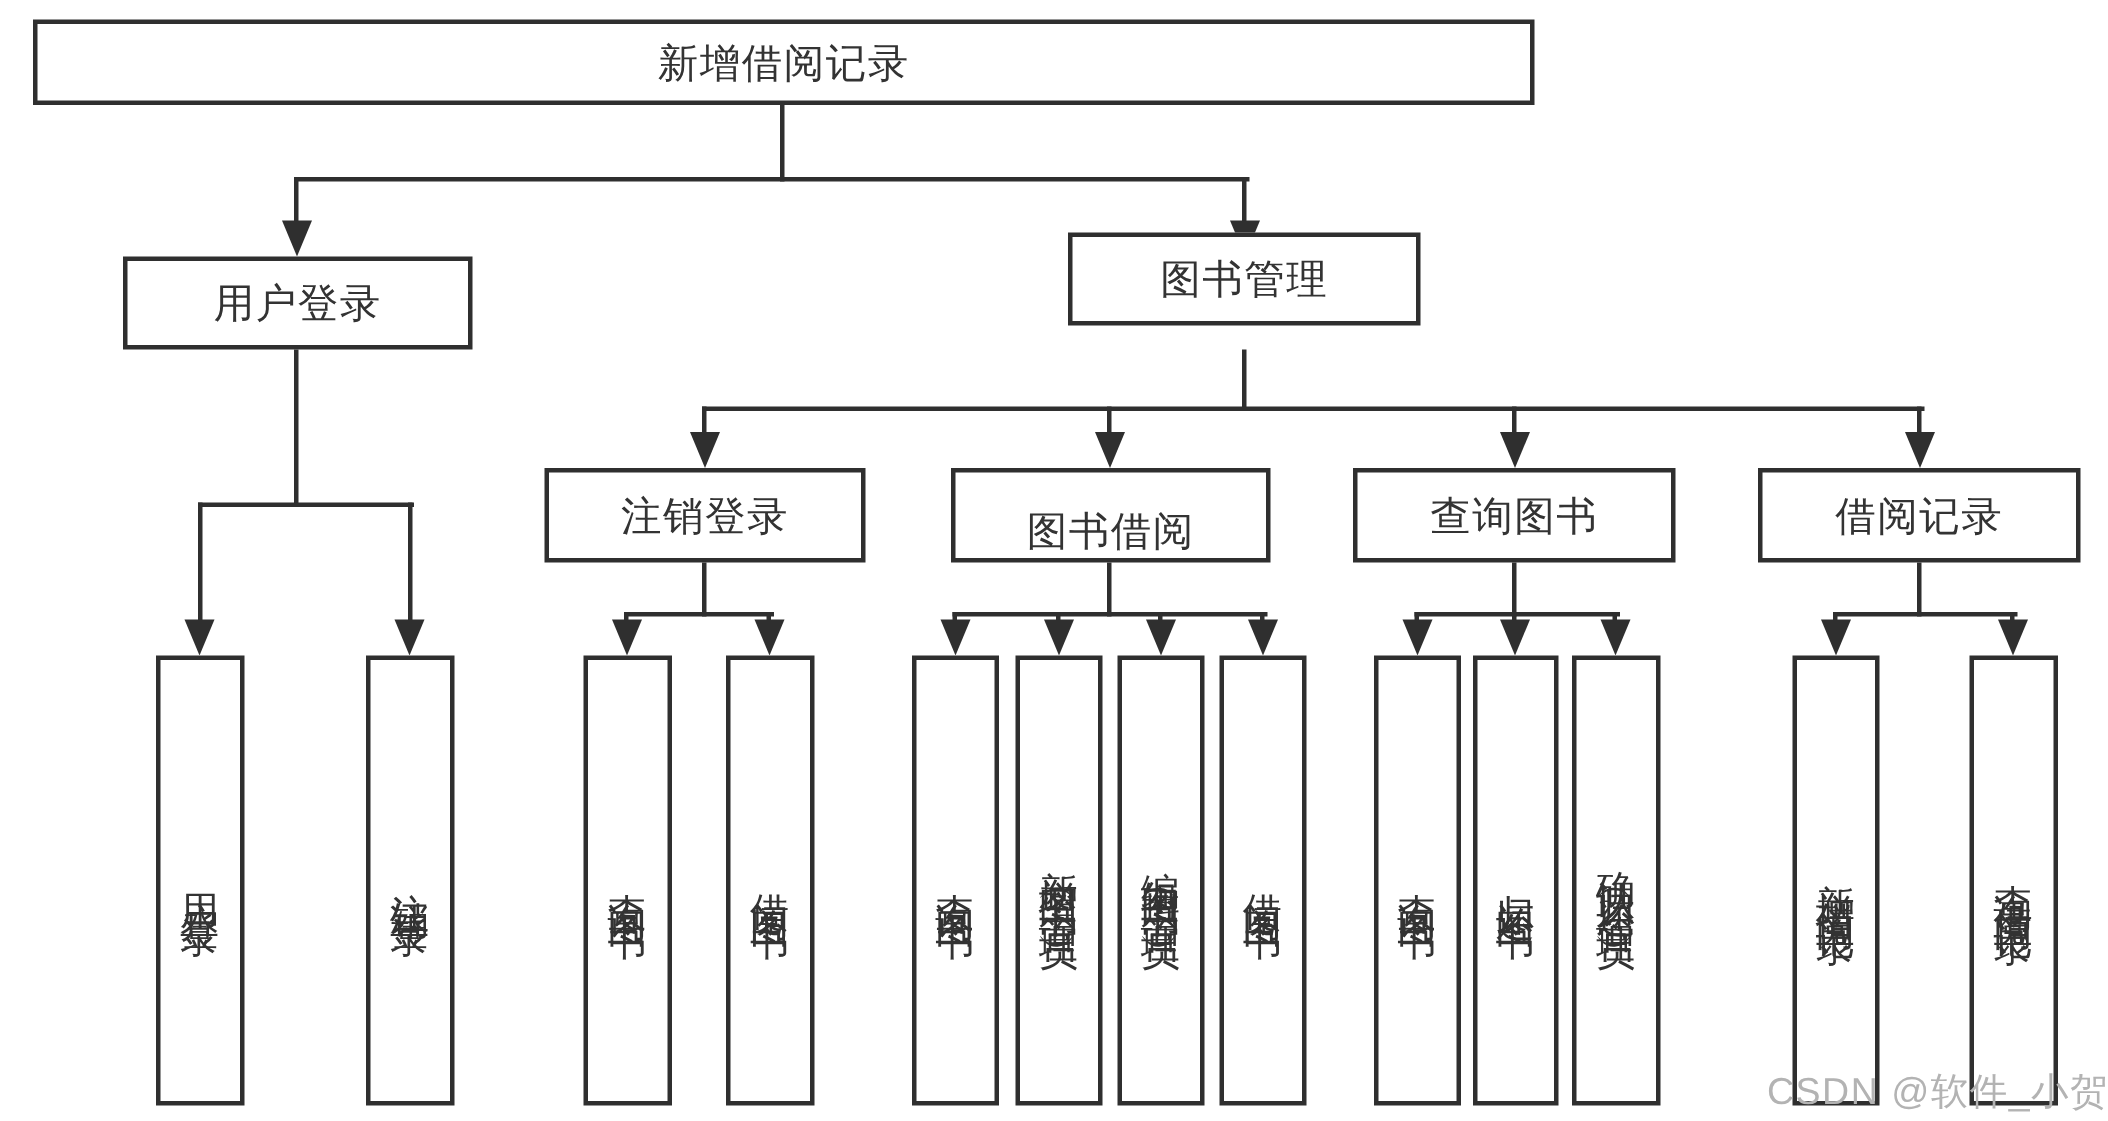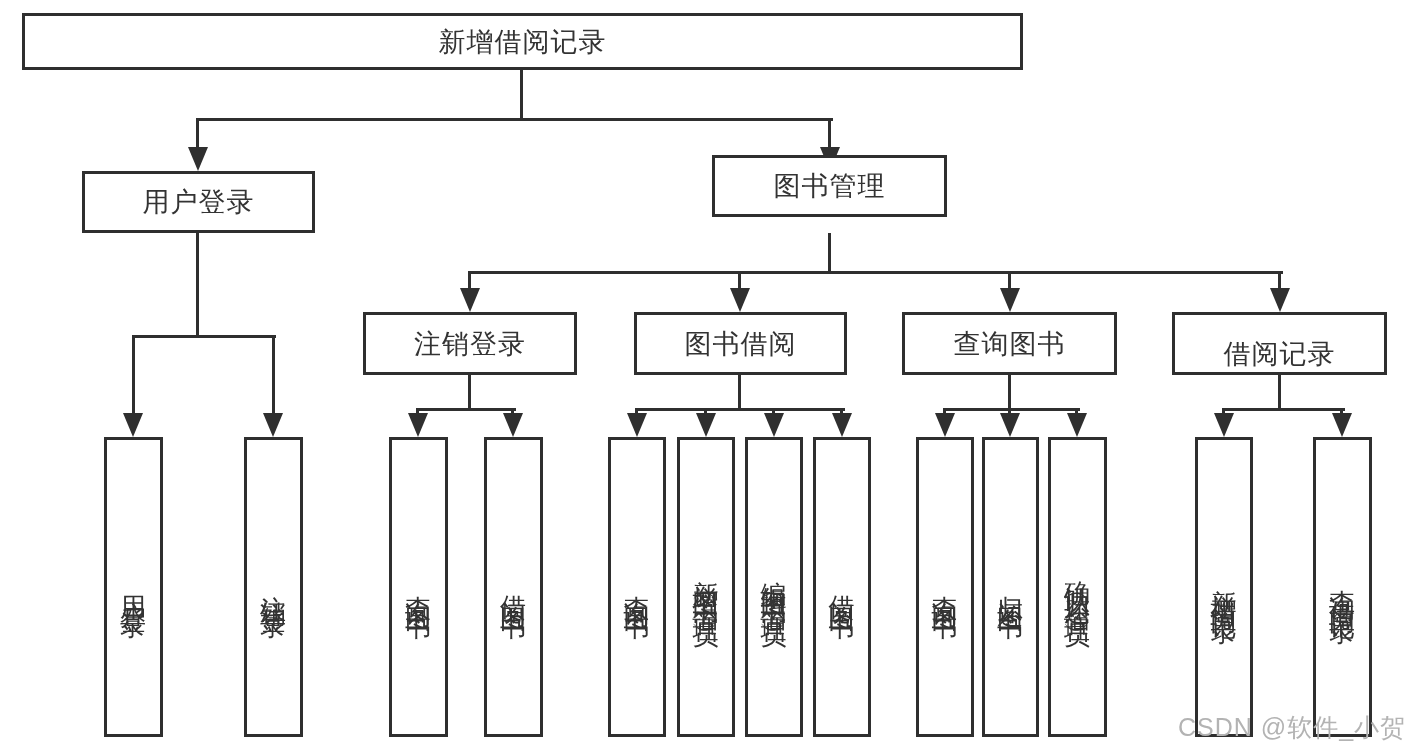--- a/index.html
+++ b/index.html
@@ -74,27 +74,27 @@
   <div class="stem" style="left:738px;top:271px;height:20px;"></div>
   <div class="arrow" style="left:730px;top:288px;"></div>
   <div class="stem" style="left:1008px;top:271px;height:20px;"></div>
   <div class="arrow" style="left:1000px;top:288px;"></div>
   <div class="stem" style="left:1278px;top:271px;height:20px;"></div>
   <div class="arrow" style="left:1270px;top:288px;"></div>
 
   <div class="box" style="left:363px;top:312px;width:208px;height:57px;">
     <span>注销登录</span>
   </div>
-  <div class="box" style="left:634px;top:312px;width:207px;height:57px;">
+  <div class="box" style="left:634px;top:312px;width:207px;height:57px;align-items:flex-end;">
     <span>图书借阅</span>
   </div>
   <div class="box" style="left:902px;top:312px;width:209px;height:57px;">
     <span>查询图书</span>
   </div>
-  <div class="box" style="left:1172px;top:312px;width:209px;height:57px;align-items:flex-end;">
+  <div class="box" style="left:1172px;top:312px;width:209px;height:57px;">
     <span>借阅记录</span>
   </div>
 
   <div class="v-line" style="left:468px;top:375px;height:36px;"></div>
   <div class="h-line" style="left:416px;top:408px;width:100px;"></div>
   <div class="stem" style="left:416px;top:408px;height:8px;"></div>
   <div class="arrow" style="left:408px;top:413px;"></div>
   <div class="stem" style="left:511px;top:408px;height:8px;"></div>
   <div class="arrow" style="left:503px;top:413px;"></div>
 

